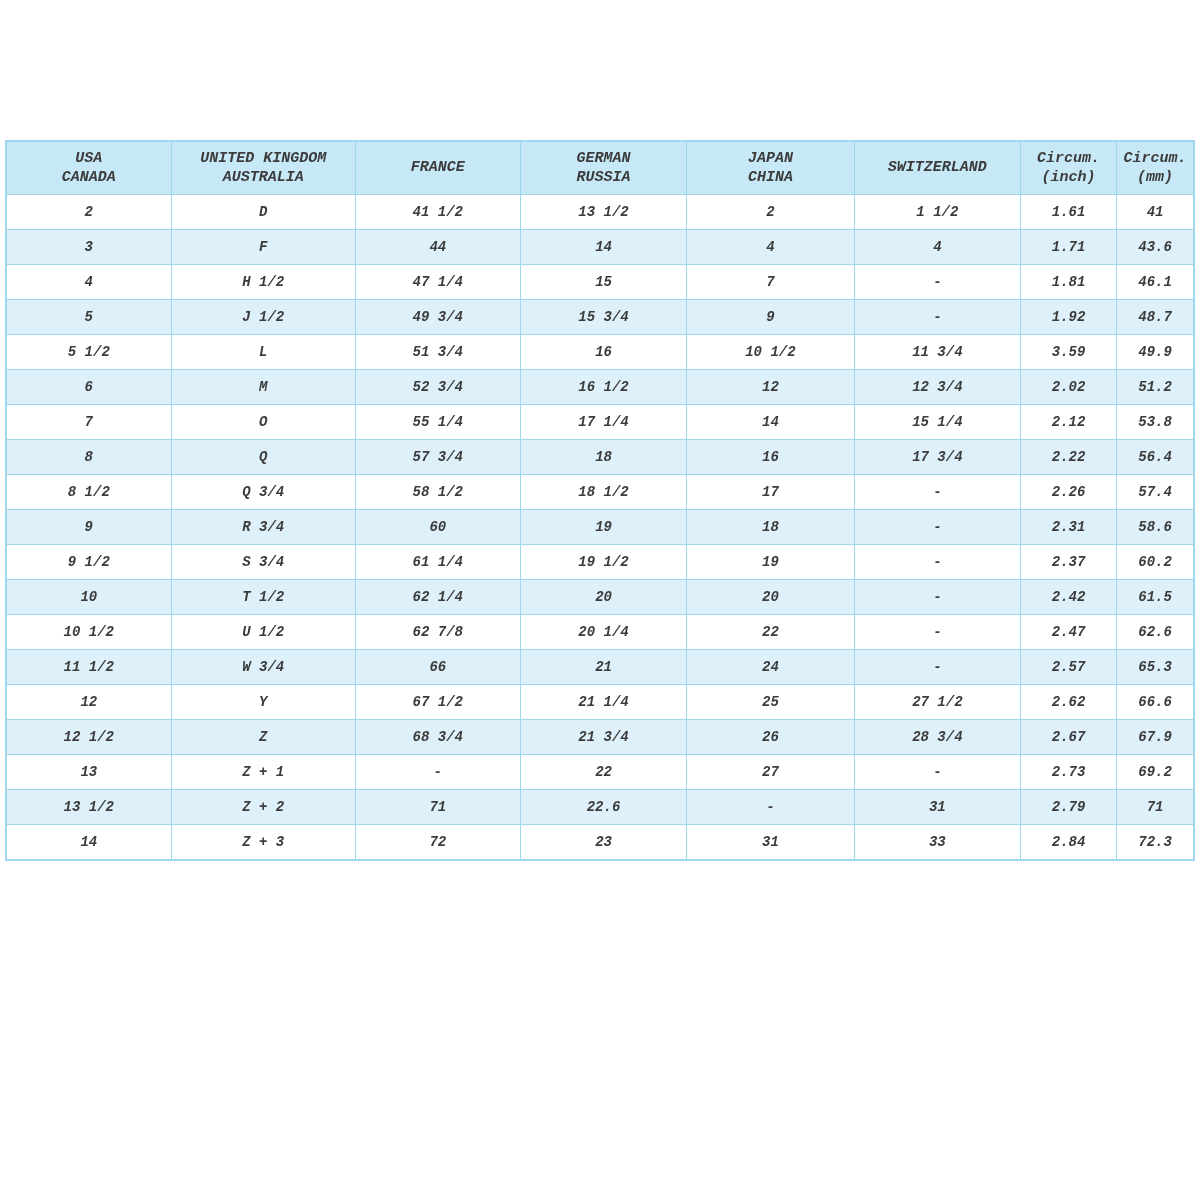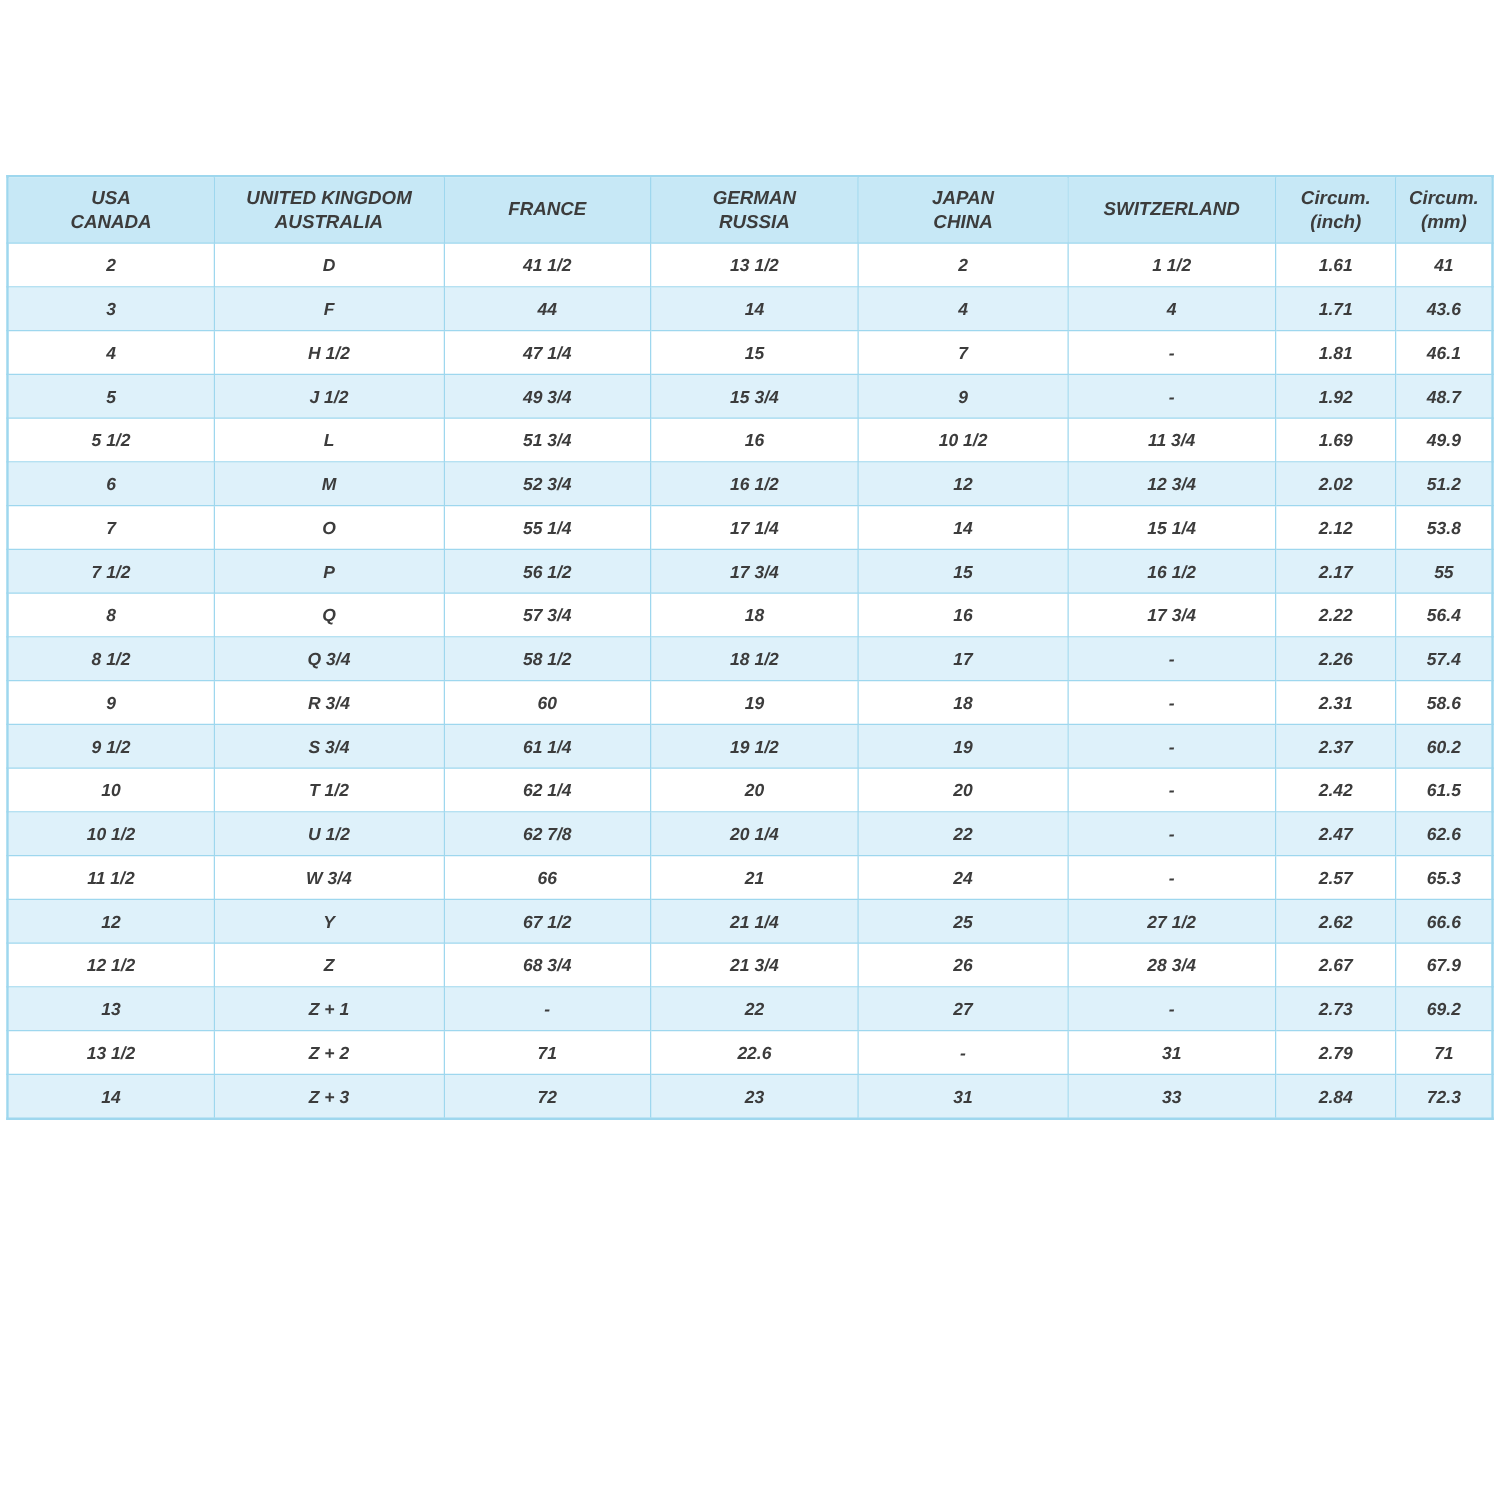--- a/index.html
+++ b/index.html
@@ -17,20 +17,21 @@
     position: absolute;
     top: 140px;
     left: 5px;
     width: 1190px;
   }
   table {
     width: 100%;
     border-collapse: collapse;
     table-layout: fixed;
     border: 2px solid #9ed7ee;
+    font-family: Liberation Mono, monospace;
   }
   th, td {
     border: 1px solid #9ed7ee;
     font-style: italic;
     font-weight: bold;
     color: #3c3c3c;
     text-align: center;
     vertical-align: middle;
     padding: 0;
     overflow: hidden;
@@ -125,21 +126,21 @@
           <td>1.92</td>
           <td>48.7</td>
         </tr>
         <tr>
           <td>5 1/2</td>
           <td>L</td>
           <td>51 3/4</td>
           <td>16</td>
           <td>10 1/2</td>
           <td>11 3/4</td>
-          <td>1.69</td>
+          <td>3.59</td>
           <td>49.9</td>
         </tr>
         <tr>
           <td>6</td>
           <td>M</td>
           <td>52 3/4</td>
           <td>16 1/2</td>
           <td>12</td>
           <td>12 3/4</td>
           <td>2.02</td>
@@ -149,30 +150,20 @@
           <td>7</td>
           <td>O</td>
           <td>55 1/4</td>
           <td>17 1/4</td>
           <td>14</td>
           <td>15 1/4</td>
           <td>2.12</td>
           <td>53.8</td>
         </tr>
         <tr>
-          <td>7 1/2</td>
-          <td>P</td>
-          <td>56 1/2</td>
-          <td>17 3/4</td>
-          <td>15</td>
-          <td>16 1/2</td>
-          <td>2.17</td>
-          <td>55</td>
-        </tr>
-        <tr>
           <td>8</td>
           <td>Q</td>
           <td>57 3/4</td>
           <td>18</td>
           <td>16</td>
           <td>17 3/4</td>
           <td>2.22</td>
           <td>56.4</td>
         </tr>
         <tr>

